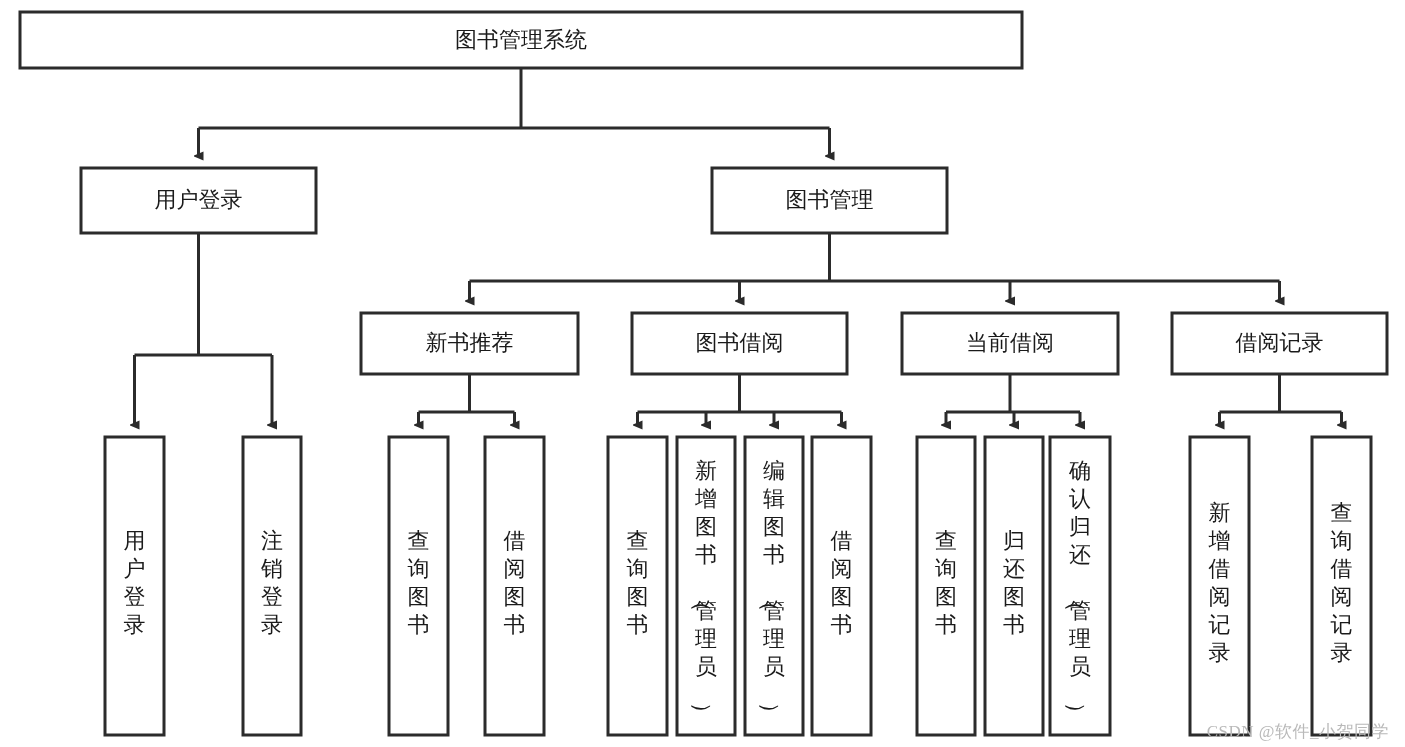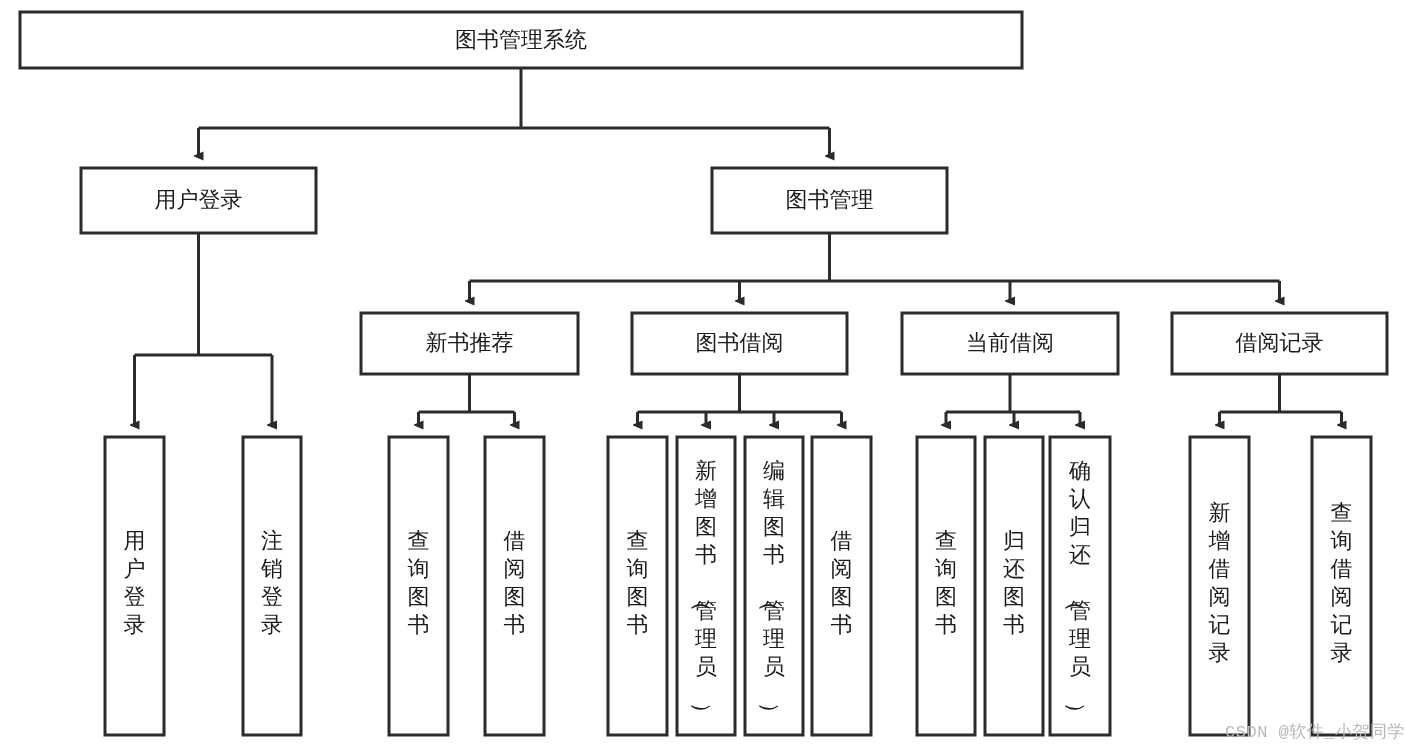--- a/index.html
+++ b/index.html
@@ -3,21 +3,21 @@
 <meta charset="utf-8">
 <style>
   html,body{margin:0;padding:0;background:#ffffff;}
   body{width:1405px;height:747px;overflow:hidden;font-family:"Liberation Sans","DejaVu Sans",sans-serif;}
   #stage{position:relative;width:1405px;height:747px;background:#fff;}
   svg.diagram{position:absolute;left:0;top:0;width:1405px;height:747px;}
   .node-rect{fill:#ffffff;stroke:#2b2b2b;stroke-width:3;}
   .edge{stroke:#2b2b2b;stroke-width:3;fill:none;}
   .node-label{font-family:"Liberation Sans","DejaVu Sans",sans-serif;fill:#1a1a1a;font-size:22px;text-anchor:middle;dominant-baseline:middle;}
   .leaf-label{font-family:"Liberation Sans","DejaVu Sans",sans-serif;fill:#1a1a1a;font-size:22px;text-anchor:middle;}
-  .watermark{position:absolute;right:0;bottom:4px;font-family:Liberation Mono, monospace;font-size:17px;color:#b9b9b9;white-space:nowrap;letter-spacing:.5px;}
+  .watermark{position:absolute;right:16px;bottom:4px;font-family:Liberation Serif, serif;font-size:17px;color:#b9b9b9;white-space:nowrap;letter-spacing:.5px;}
 </style>
 </head>
 <body>
 
 <div id="stage">
   <svg class="diagram" viewBox="0 0 1405 747">
     <defs>
       <marker id="arrow" markerWidth="10" markerHeight="10" refX="5" refY="5" orient="auto" markerUnits="userSpaceOnUse">
         <path d="M0.5,0 L9.5,0 L5,11 Z" fill="#2b2b2b"></path>
       </marker>

